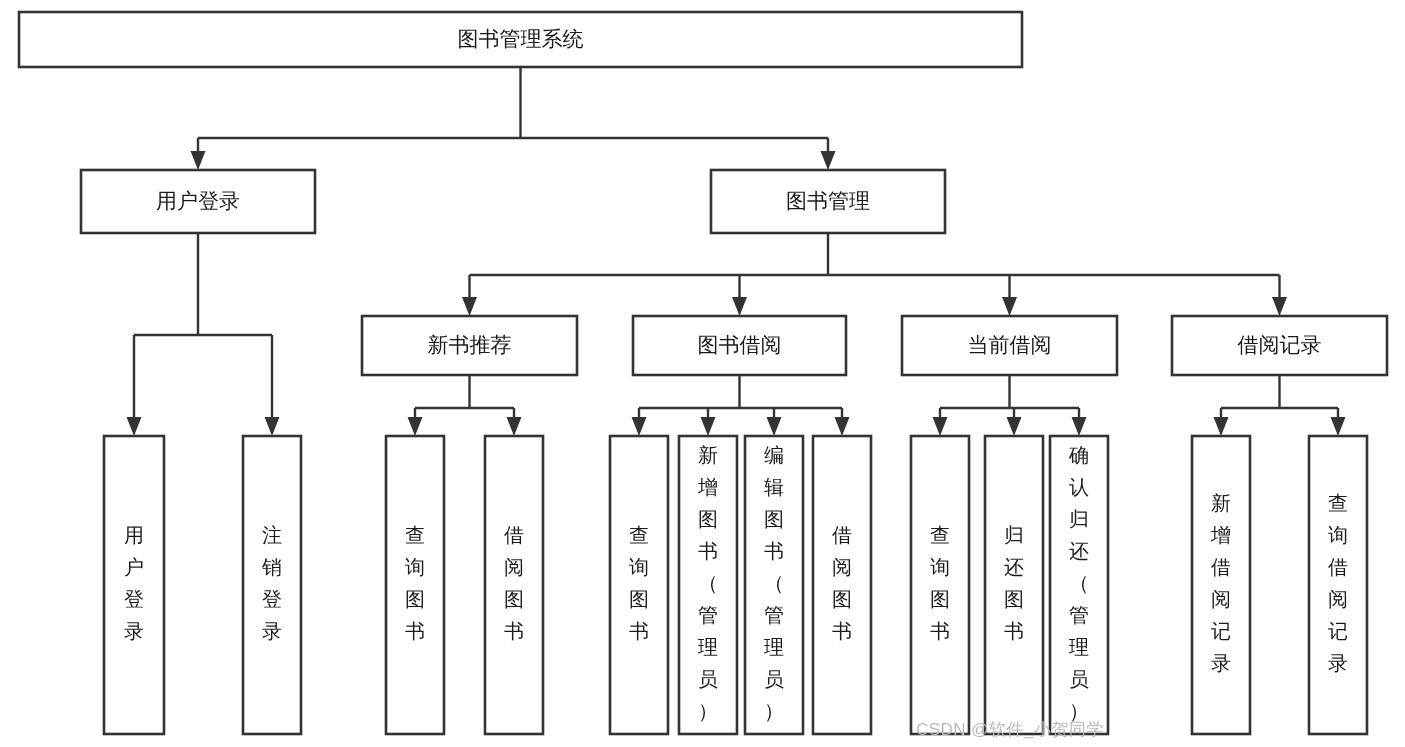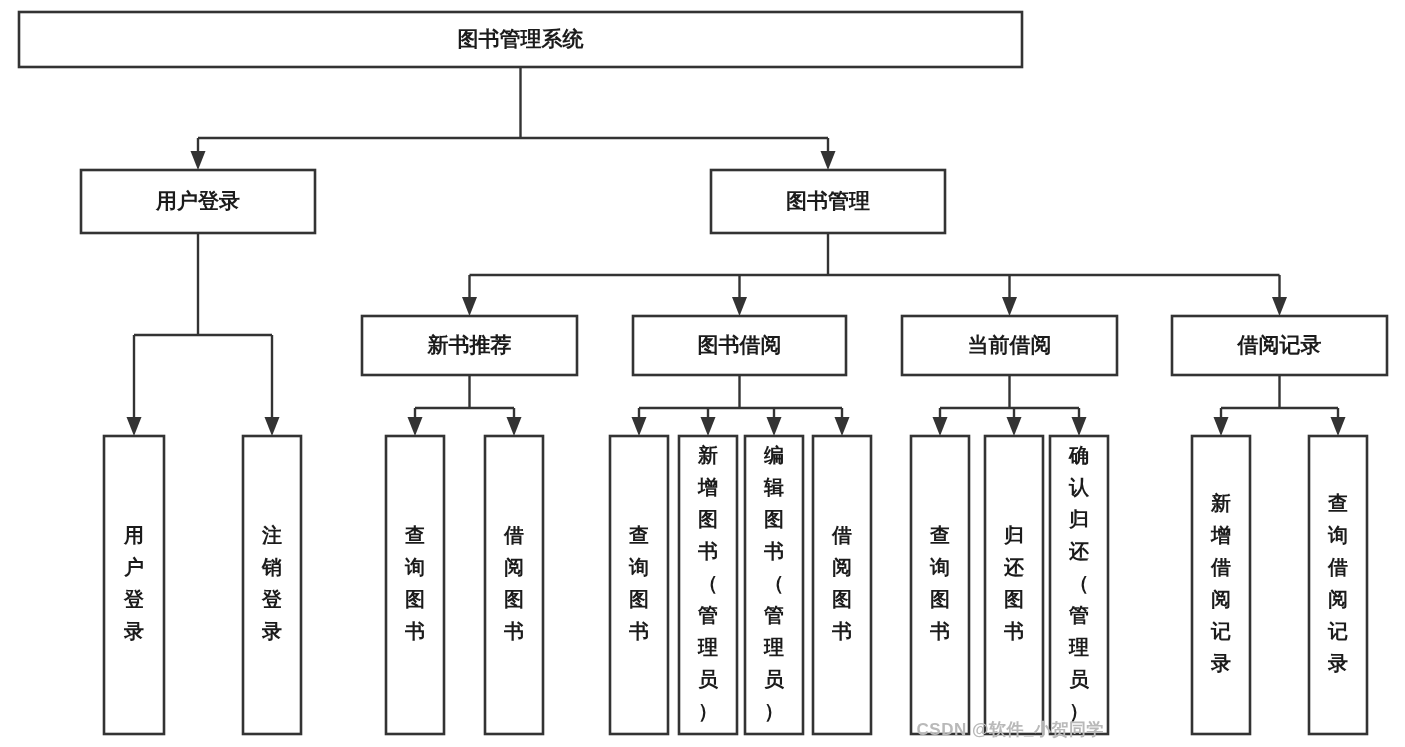--- a/index.html
+++ b/index.html
@@ -12,21 +12,20 @@
     width: 1405px;
     height: 747px;
     font-family: "Liberation Sans", "DejaVu Sans", sans-serif;
     overflow: hidden;
     position: relative;
   }
   #diagram-root {
     position: relative;
     width: 1112px;
     height: 747px;
-    font-weight: bold;
   }
   svg.diagram-canvas {
     position: absolute;
     left: 0;
     top: 0;
     width: 1405px;
     height: 747px;
     display: block;
   }
   .node-box {

